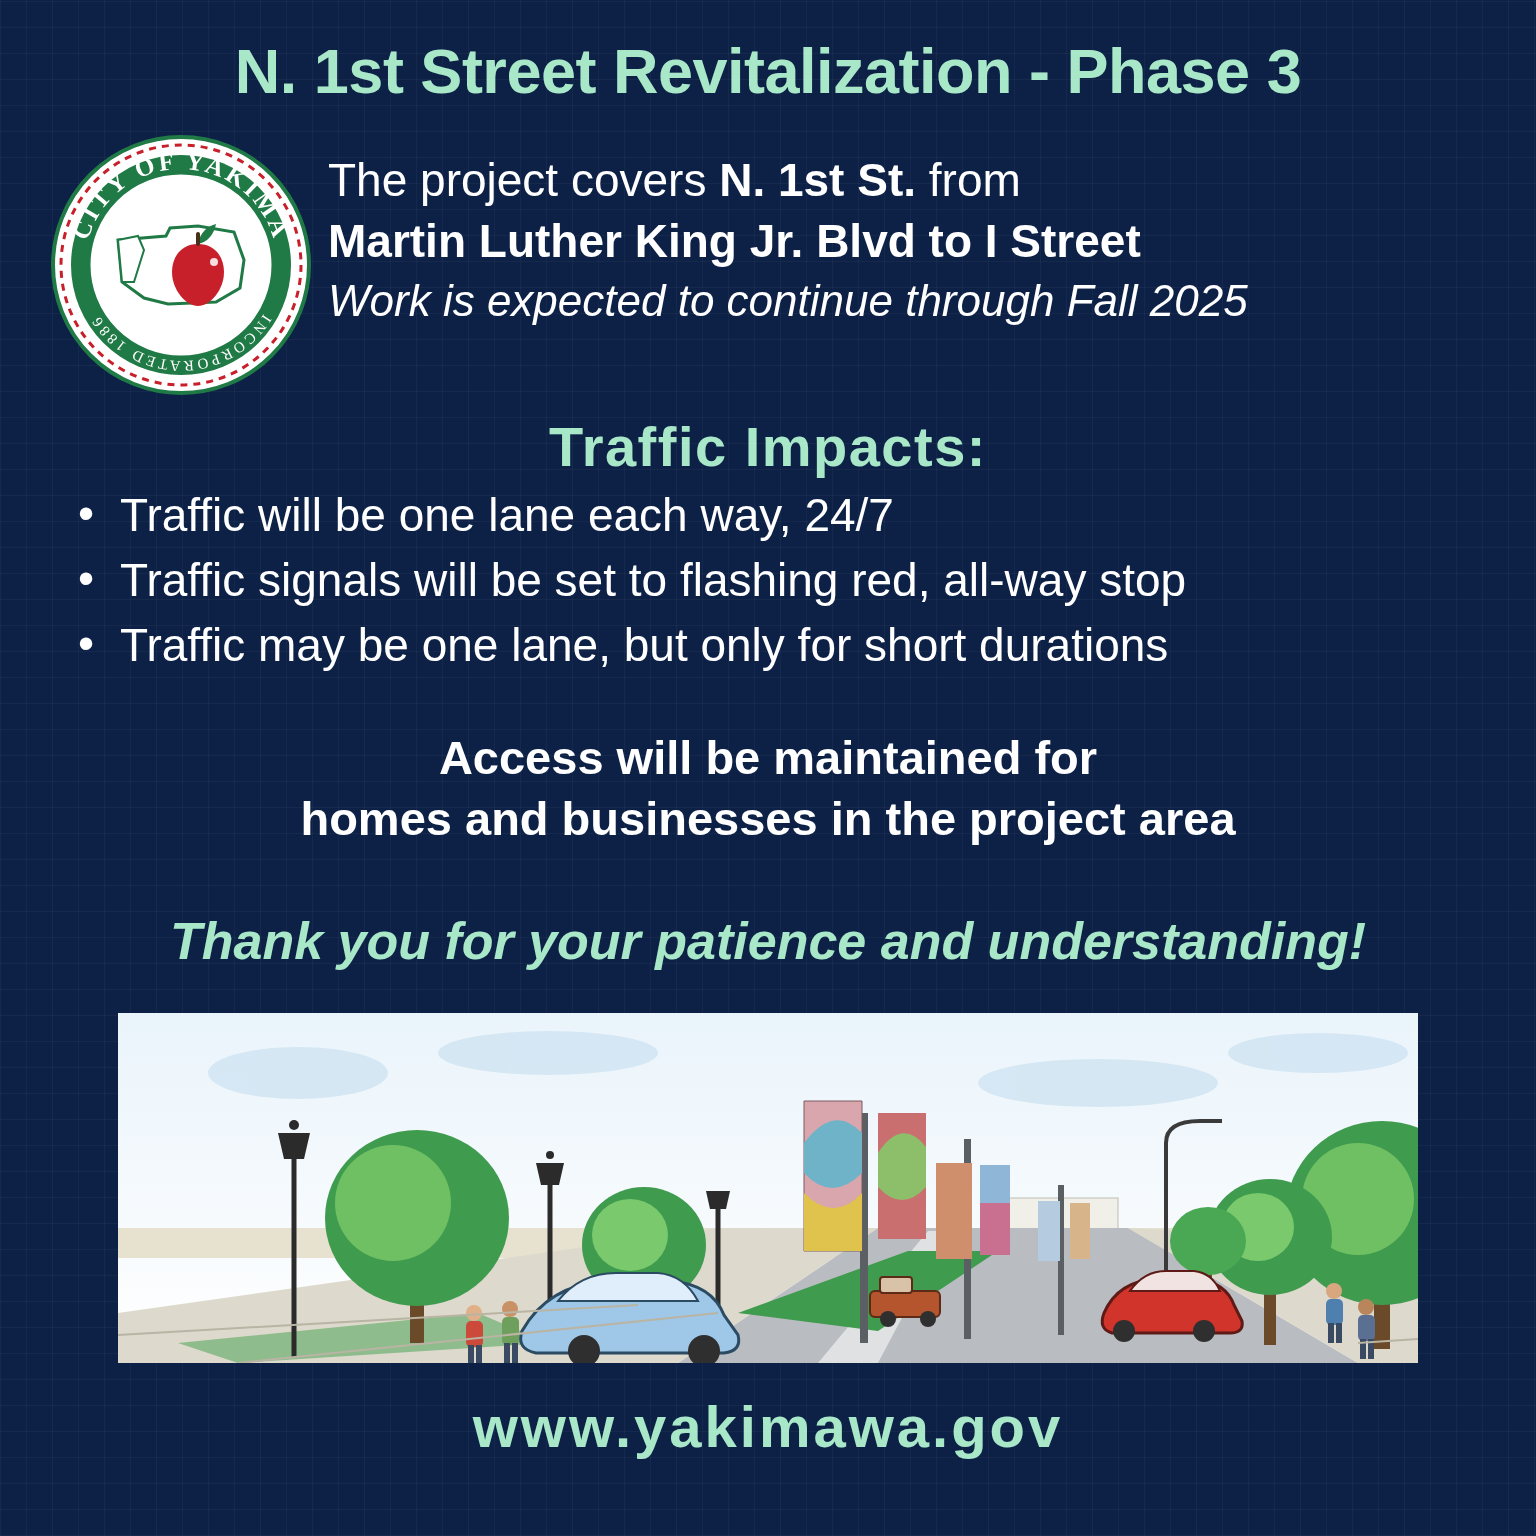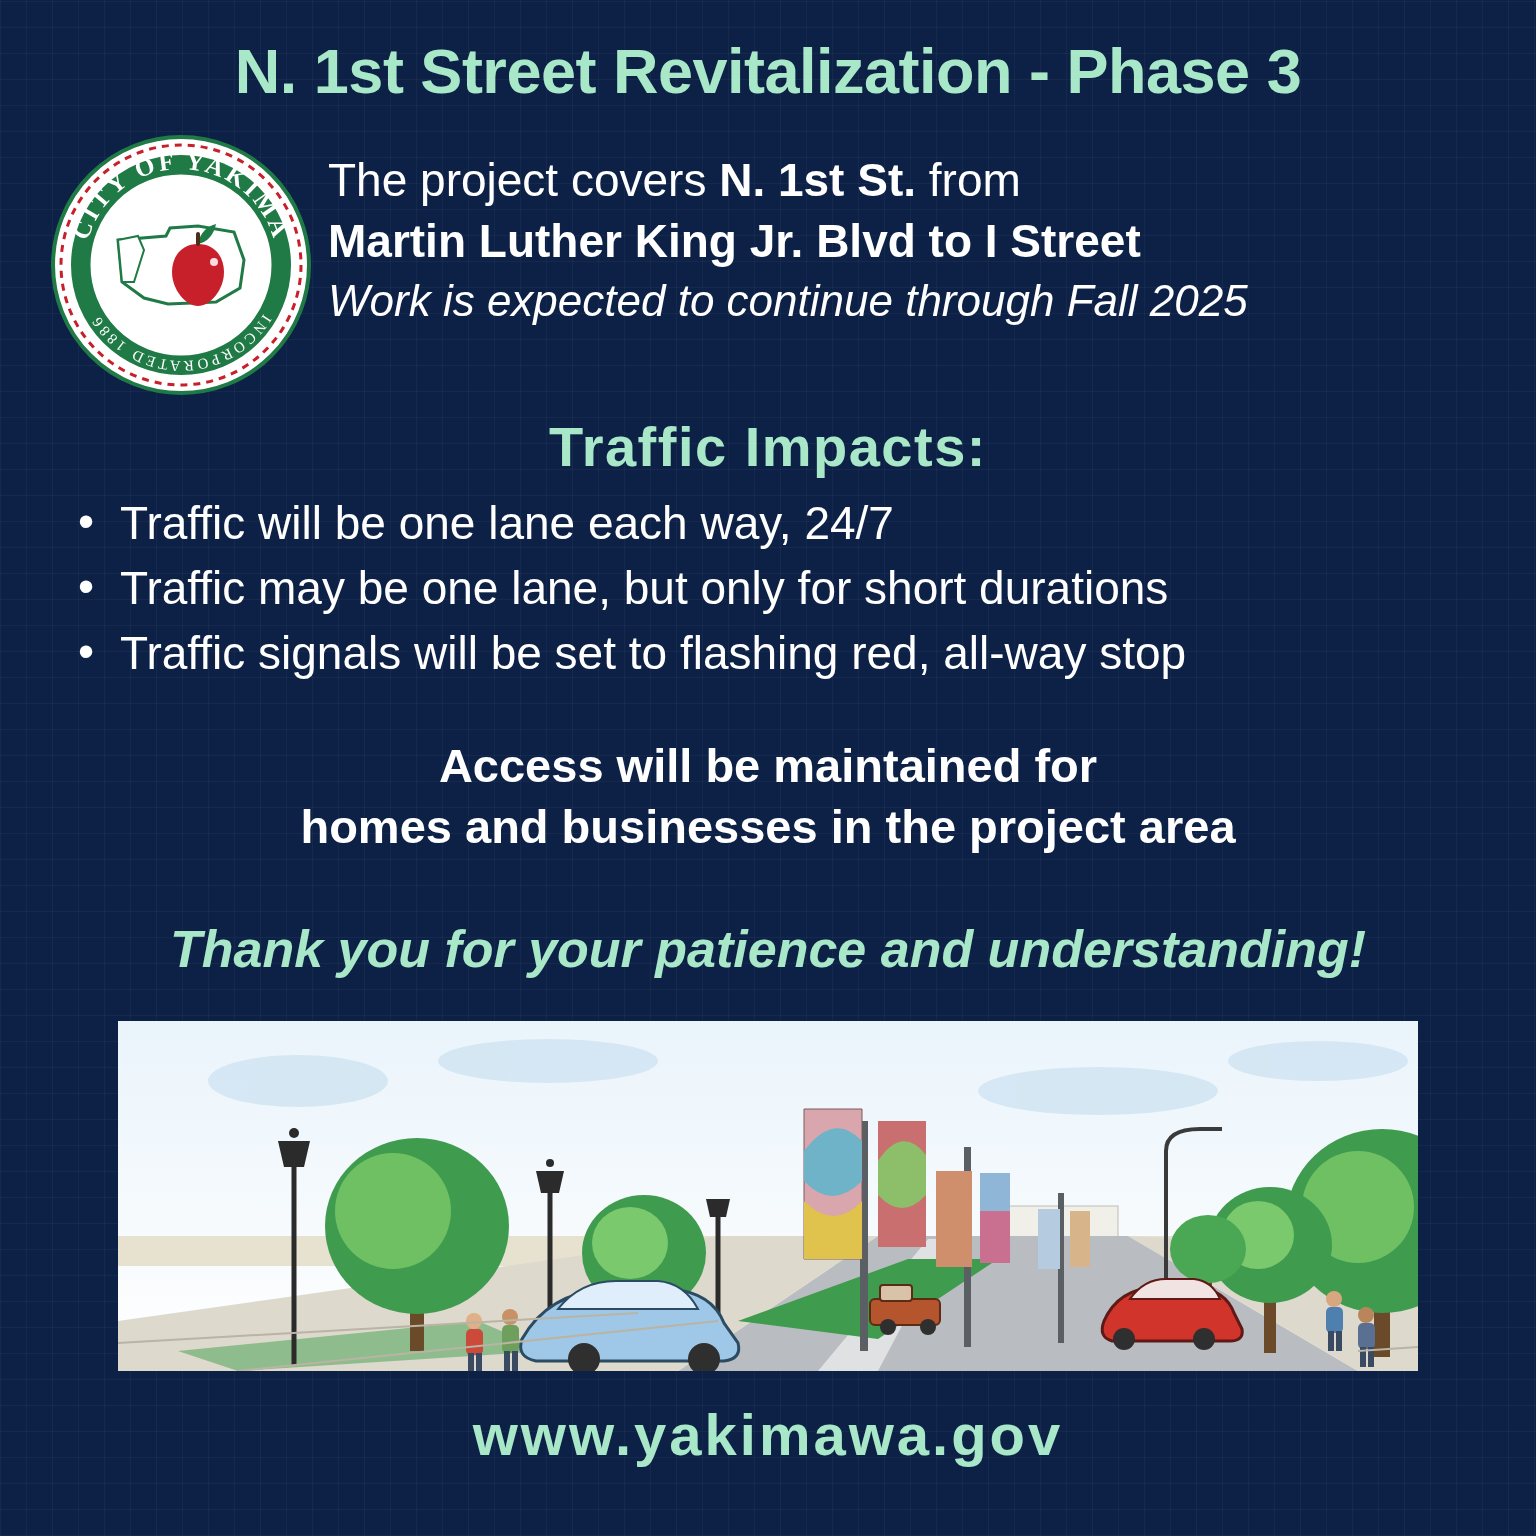--- a/index.html
+++ b/index.html
@@ -78,21 +78,21 @@
     text-align: center;
     color: #a8e8c8;
     font-size: 56px;
     font-weight: bold;
     letter-spacing: 1.5px;
     margin-top: 16px;
   }
 
   ul.impacts {
     list-style: none;
-    margin: 14px 0 0 0;
+    margin: 6px 0 0 0;
     padding: 0 40px 0 72px;
     color: #ffffff;
   }
   ul.impacts li {
     font-size: 46px;
     line-height: 1.33;
     position: relative;
     padding-left: 48px;
     margin-bottom: 4px;
   }
@@ -182,22 +182,22 @@
       </div>
       <div class="intro-line2">Martin Luther King Jr. Blvd to I Street</div>
       <div class="intro-line3">Work is expected to continue through Fall 2025</div>
     </div>
   </div>
 
   <div class="section-heading">Traffic Impacts:</div>
 
   <ul class="impacts">
     <li>Traffic will be one lane each way, 24/7</li>
+    <li>Traffic signals will be set to flashing red, all-way stop</li>
     <li>Traffic may be one lane, but only for short durations</li>
-    <li>Traffic signals will be set to flashing red, all-way stop</li>
   </ul>
 
   <div class="access">
     <div>Access will be maintained for</div>
     <div>homes and businesses in the project area</div>
   </div>
 
   <div class="thanks">Thank you for your patience and understanding!</div>
 
   <div class="illustration">

